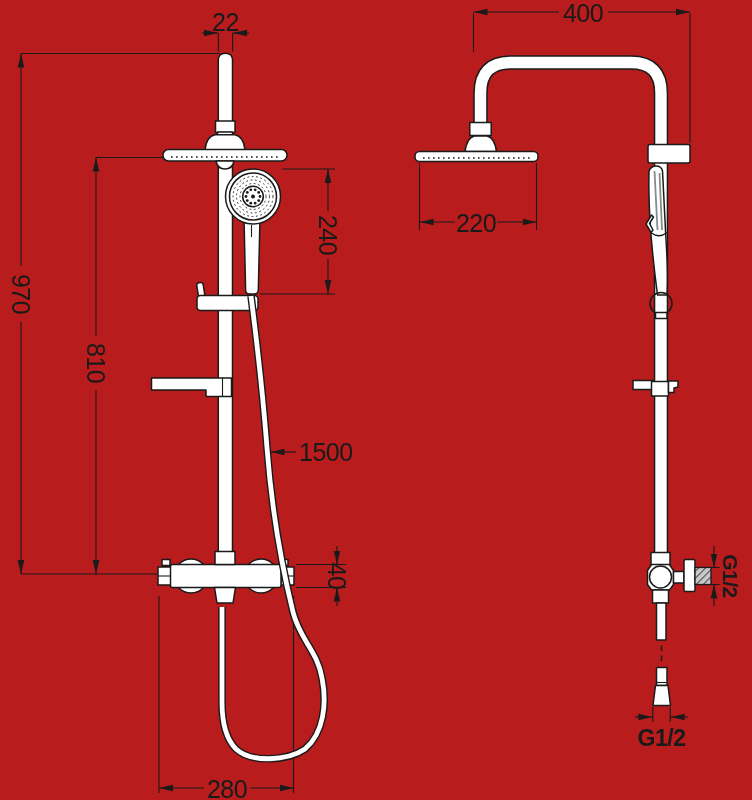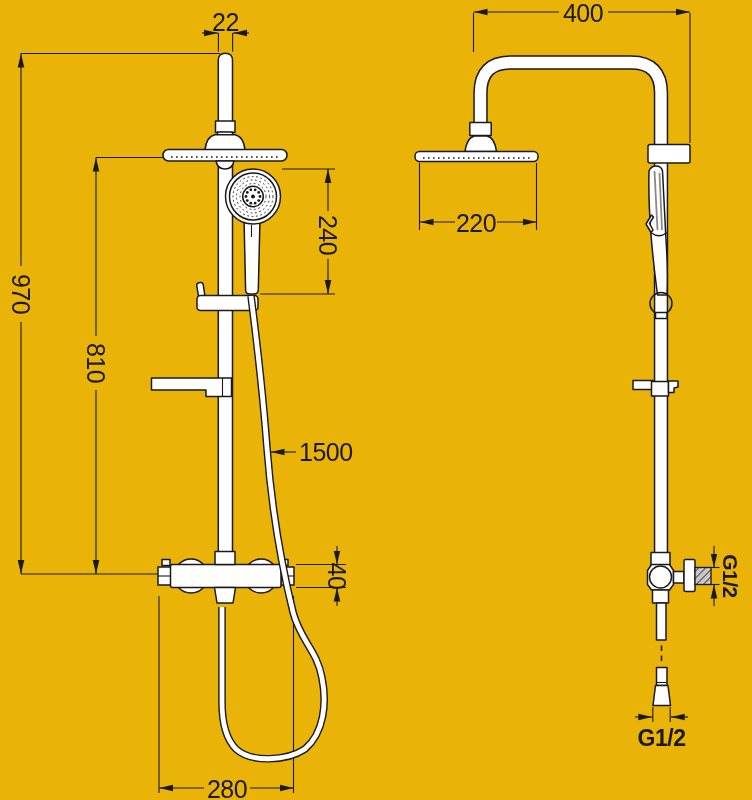--- a/index.html
+++ b/index.html
@@ -1,16 +1,16 @@
 <!DOCTYPE html>
 <html><head>
 <meta charset="utf-8">
 <style>
   html,body{margin:0;padding:0;background:#fff;}
-  .stage{width:752px;height:800px;position:relative;background:#eab308;overflow:hidden;}
+  .stage{width:752px;height:800px;position:relative;background:#b91c1c;overflow:hidden;}
   svg{display:block;}
   
   .ol{fill:#ffffff;stroke:#1a1a1a;stroke-width:1.5;stroke-linejoin:round;stroke-linecap:round;}
   .ln{fill:none;stroke:#1a1a1a;stroke-width:1.5;stroke-linejoin:round;stroke-linecap:round;}
   .thin{fill:none;stroke:#1a1a1a;stroke-width:1.1;}
   .dim{fill:none;stroke:#1a1a1a;stroke-width:1.1;}
   .dash{fill:none;stroke:#1a1a1a;stroke-width:1.5;stroke-dasharray:5.5 4.5;}
   .dots{fill:none;stroke:#1a1a1a;stroke-width:1.3;stroke-dasharray:1.6 3.4;}
   .spray{fill:none;stroke:#1a1a1a;stroke-width:.9;stroke-dasharray:1.8 2.6;}
   .shade{fill:none;stroke:#8a8a8a;stroke-width:1.8;}

